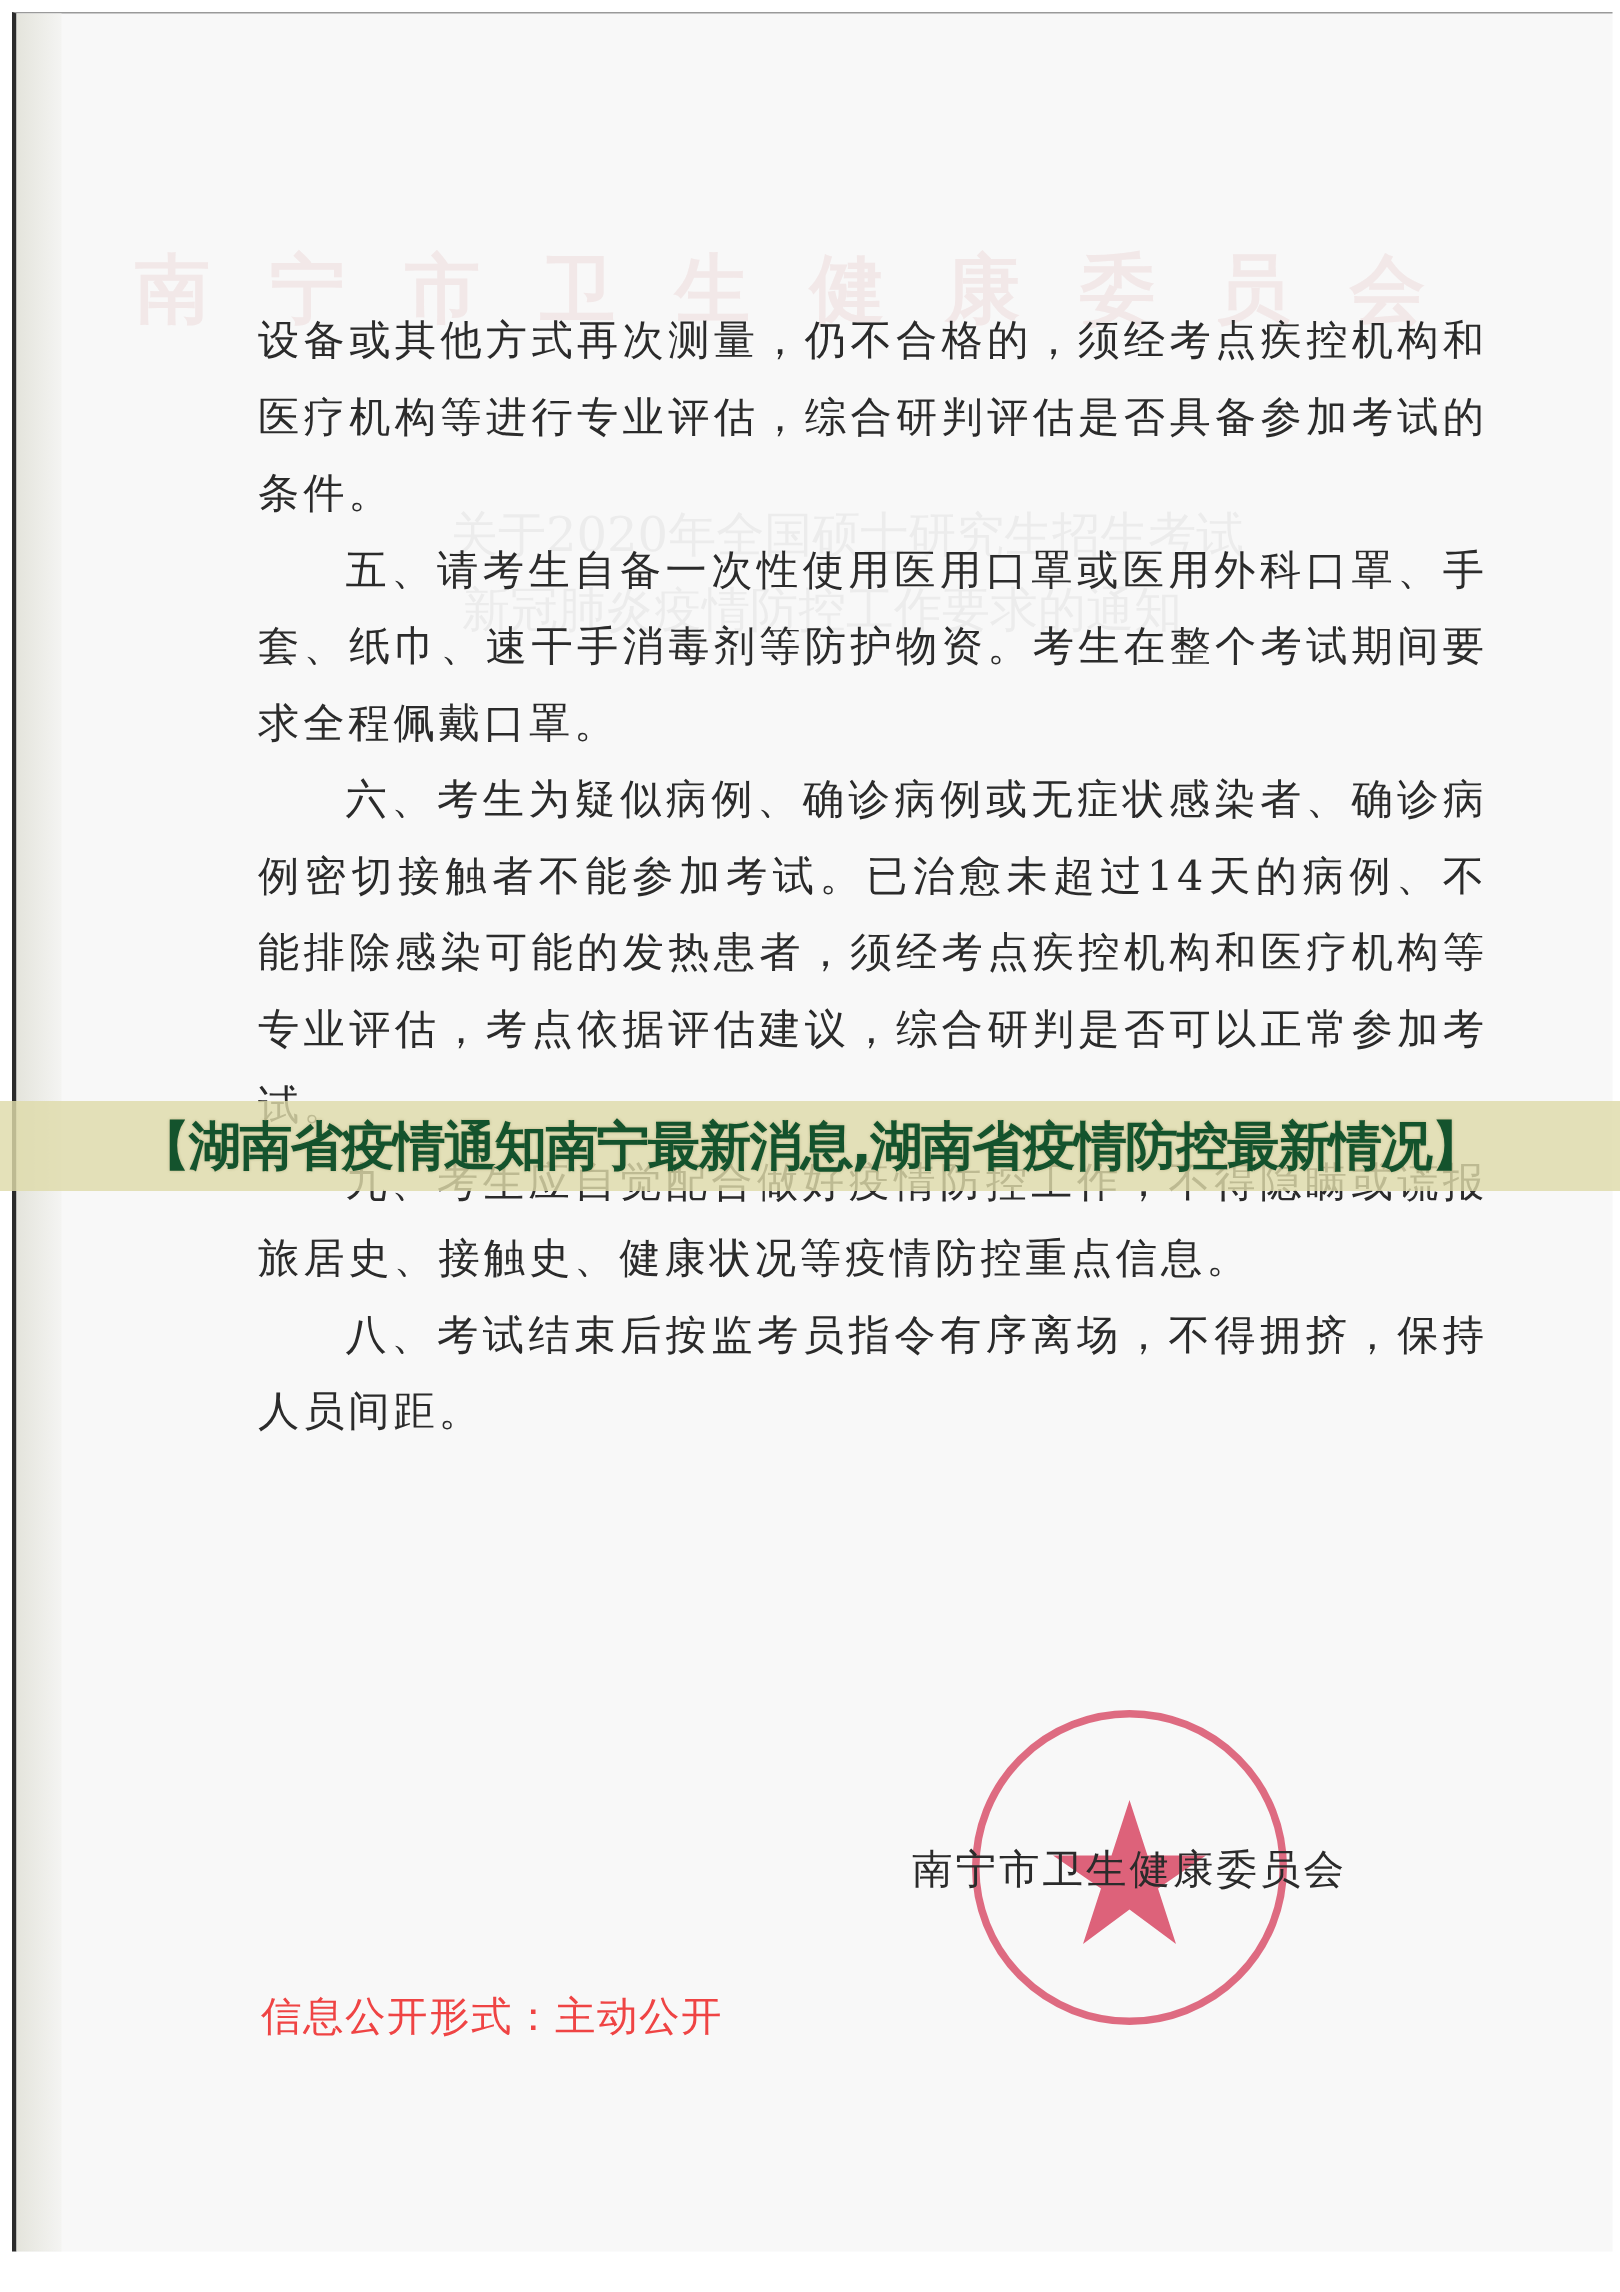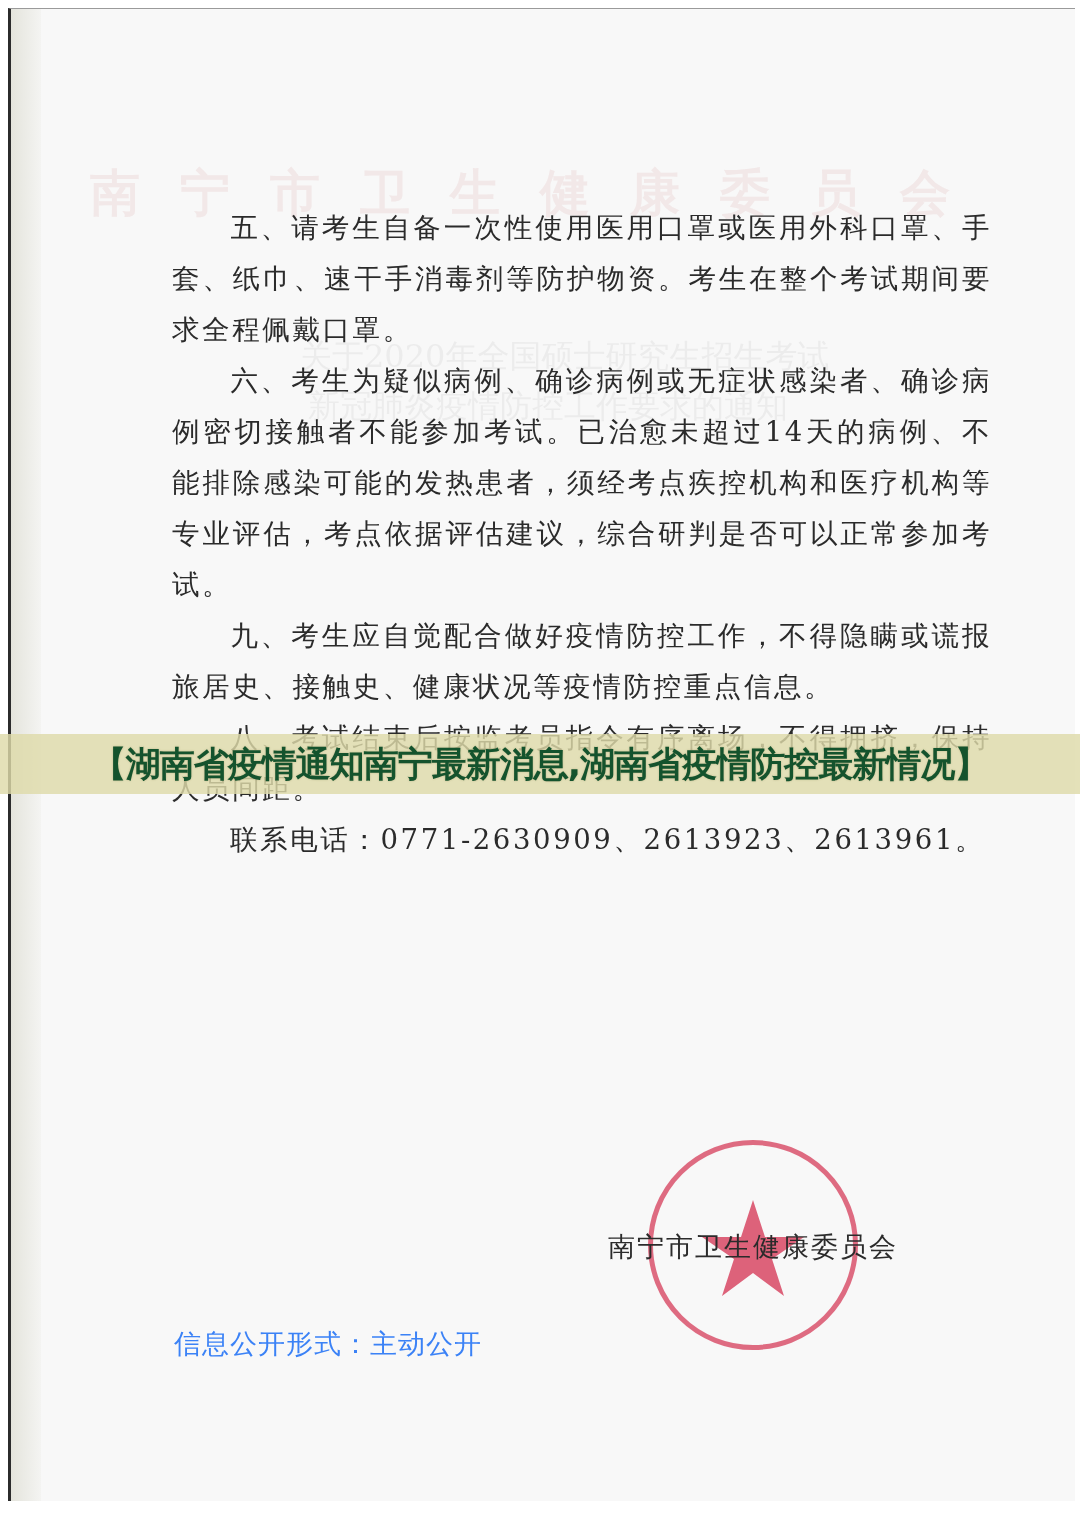--- a/index.html
+++ b/index.html
@@ -41,21 +41,21 @@
   .sig-date { padding-left: 28px; }
   .stamp {
     position: absolute; left: 648px; top: 1140px; width: 210px; height: 210px;
     border-radius: 50%; border: 5px solid rgba(214,60,90,0.75);
     box-sizing: border-box;
   }
   .stamp svg { position: absolute; left: 0; top: 0; }
   .footer-note {
     position: absolute; left: 174px; top: 1326px;
     font-family: "DejaVu Sans", "Liberation Sans", sans-serif;
-    font-size: 27px; color: #3b82f6; letter-spacing: 1px;
+    font-size: 27px; color: #ef4444; letter-spacing: 1px;
   }
   .caption-bar {
     position: absolute; left: 0; top: 734px; width: 1080px; height: 60px;
     background: rgba(222,218,170,0.82);
     display: flex; align-items: center; justify-content: center;
   }
   .caption-text {
     font-family: "DejaVu Sans", "Liberation Sans", sans-serif;
     font-weight: bold; font-size: 35px; color: #14532d; letter-spacing: -1px;
     text-shadow: 0 0 2px rgba(120,110,60,0.4);
@@ -67,25 +67,25 @@
 
 <div class="scan">
   <div class="scan-inner-shade"></div>
 </div>
 
 <div class="bleed">南宁市卫生健康委员会</div>
 <div class="bleed2">关于2020年全国硕士研究生招生考试</div>
 <div class="bleed2 bleed3">新冠肺炎疫情防控工作要求的通知</div>
 
 <div class="body-text">
+  <p class="para"><span>设备或其他方式再次测量，仍不合格的，须经考点疾控机构和医疗机构等进行专业评估，综合研判评估是否具备参加考试的条件。</span></p>
   <p class="para"><span class="ind"></span><span>五、请考生自备一次性使用医用口罩或医用外科口罩、手套、纸巾、速干手消毒剂等防护物资。考生在整个考试期间要求全程佩戴口罩。</span></p>
   <p class="para"><span class="ind"></span><span>六、考生为疑似病例、确诊病例或无症状感染者、确诊病例密切接触者不能参加考试。已治愈未超过14天的病例、不能排除感染可能的发热患者，须经考点疾控机构和医疗机构等专业评估，考点依据评估建议，综合研判是否可以正常参加考试。</span></p>
   <p class="para"><span class="ind"></span><span>九、考生应自觉配合做好疫情防控工作，不得隐瞒或谎报旅居史、接触史、健康状况等疫情防控重点信息。</span></p>
   <p class="para"><span class="ind"></span><span>八、考试结束后按监考员指令有序离场，不得拥挤，保持人员间距。</span></p>
-  <p class="para"><span class="ind"></span><span>联系电话：0771-2630909、2613923、2613961。</span></p>
 </div>
 
 <div class="stamp">
   <svg width="200" height="200" viewBox="0 0 200 200">
     <polygon points="100,55 112,92 151,92 119,114 131,151 100,128 69,151 81,114 49,92 88,92" fill="rgba(214,60,90,0.8)"></polygon>
     <path id="arc" d="M 30 100 A 70 70 0 0 1 170 100" fill="none"></path>
   </svg>
 </div>
 
 <div class="sig">

